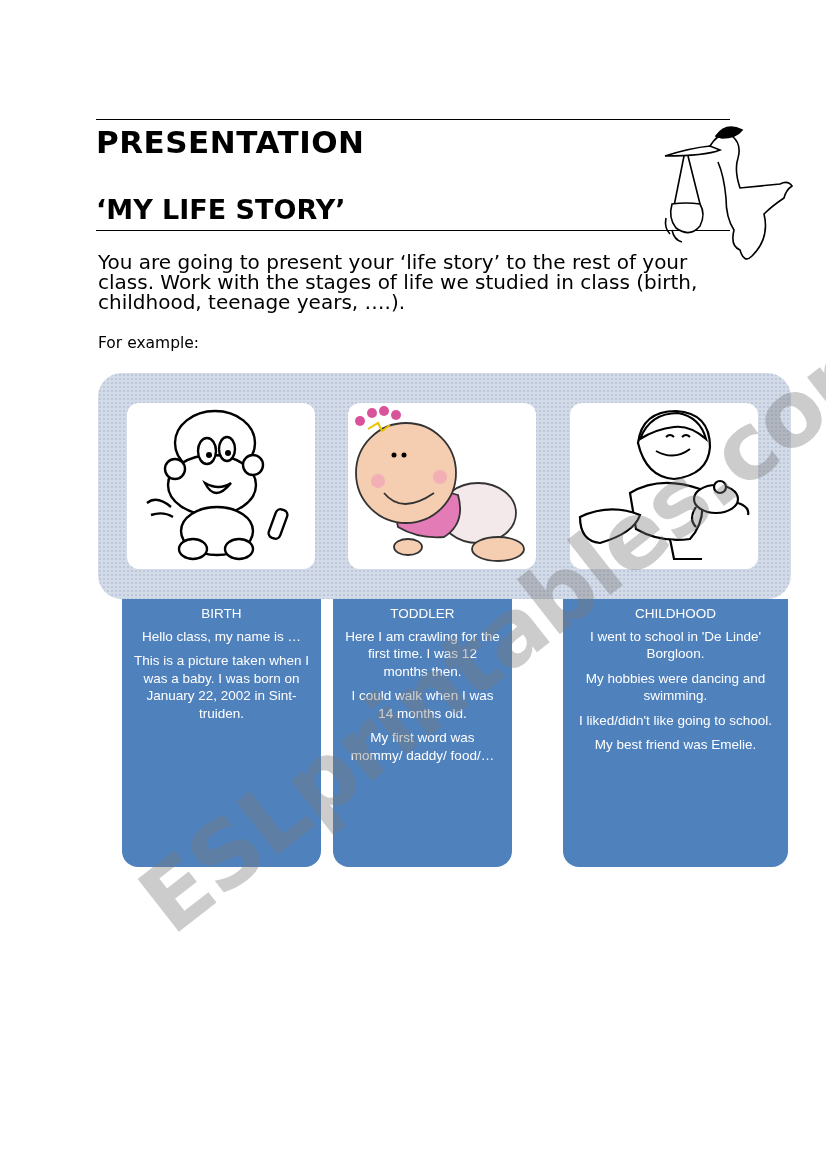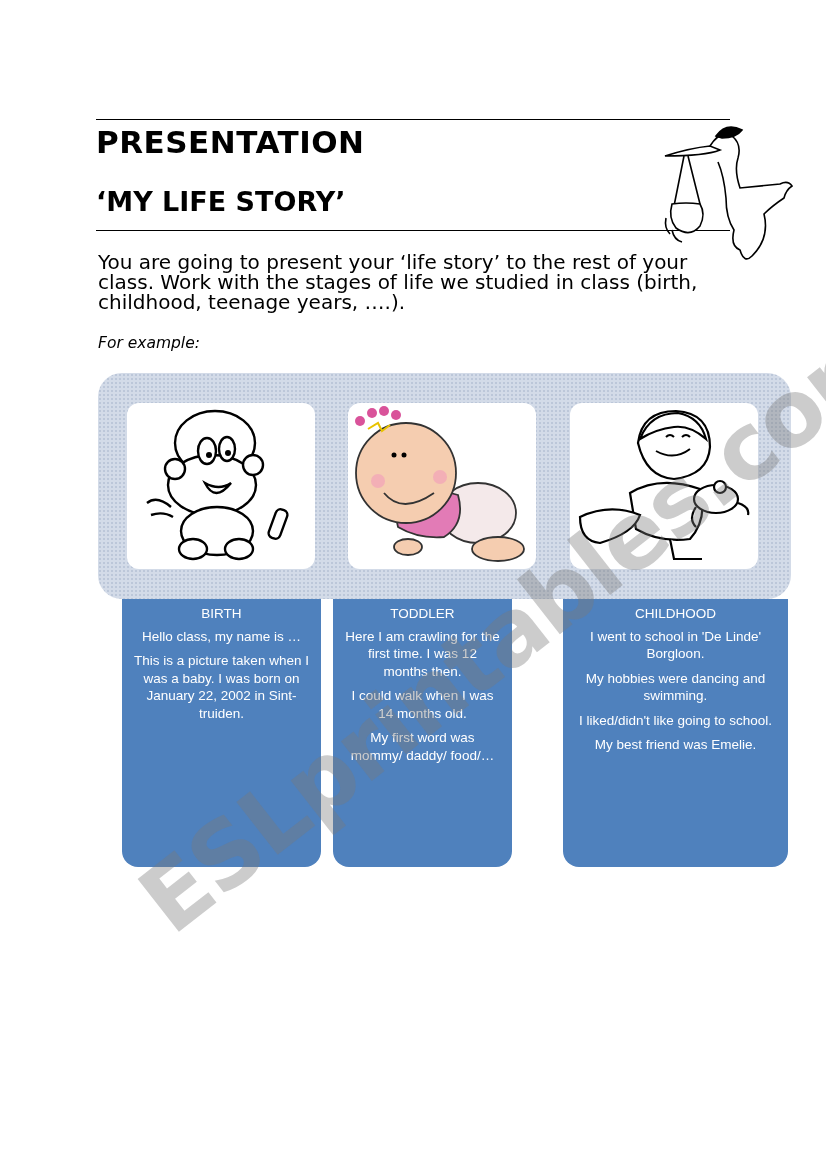--- a/index.html
+++ b/index.html
@@ -1,22 +1,22 @@
 <!DOCTYPE html>
 <html><head>
 <meta charset="utf-8">
 <style>
   html, body { margin: 0; padding: 0; }
   body { width: 826px; height: 1169px; background: #ffffff; position: relative; overflow: hidden; font-family: "DejaVu Sans", sans-serif; color: #000; }
   .rule { position: absolute; height: 1px; background: #000; }
   .title { position: absolute; left: 96px; width: 634px; text-align: left; font-family: "DejaVu Sans", sans-serif; font-weight: bold; color: #000; }
   .title.t1 { top: 124px; font-size: 31px; letter-spacing: 0.5px; }
-  .title.t2 { top: 186px; font-size: 27px; }
+  .title.t2 { top: 194px; font-size: 27px; }
   .intro { position: absolute; left: 98px; top: 252px; width: 640px; font-size: 20px; line-height: 20px; }
-  .forex { position: absolute; left: 98px; top: 334px; font-size: 15.5px; font-style: italic; }
+  .forex { position: absolute; left: 98px; top: 334px; font-size: 15.5px; }
   .band { position: absolute; left: 98px; top: 373px; width: 693px; height: 226px; border-radius: 24px;
           background-color: #d3dbe8;
           background-image: radial-gradient(#bcc7d9 1px, transparent 1.2px);
           background-size: 4px 4px; }
   .photo { position: absolute; top: 403px; width: 188px; height: 166px; background: #fff; border-radius: 12px; overflow: hidden; }
   .card { position: absolute; top: 599px; height: 268px; background: #4f81bd; border-radius: 0 0 16px 16px; color: #ffffff; text-align: center; font-family: "Liberation Sans", sans-serif; font-size: 13.5px; line-height: 17.5px; padding: 6px 12px 0; box-sizing: border-box; }
   .card .head { font-size: 13.5px; margin-bottom: 5px; }
   .card p { margin: 0 0 7px 0; }
   .watermark { position: absolute; left: 60px; top: 560px; font-family: "DejaVu Sans", sans-serif; font-weight: bold; font-size: 92px; color: rgba(120,120,120,0.38); transform: rotate(-38deg); transform-origin: left top; white-space: nowrap; pointer-events: none; letter-spacing: -2px; }
   .stork { position: absolute; left: 660px; top: 118px; width: 140px; height: 150px; }

